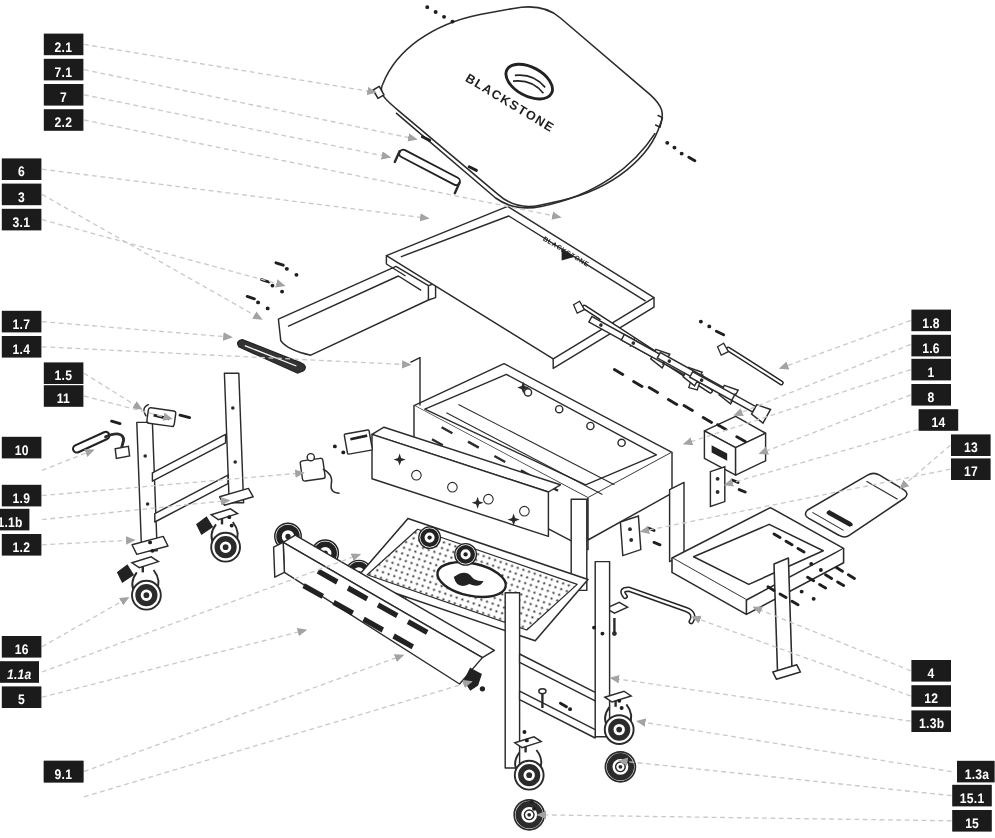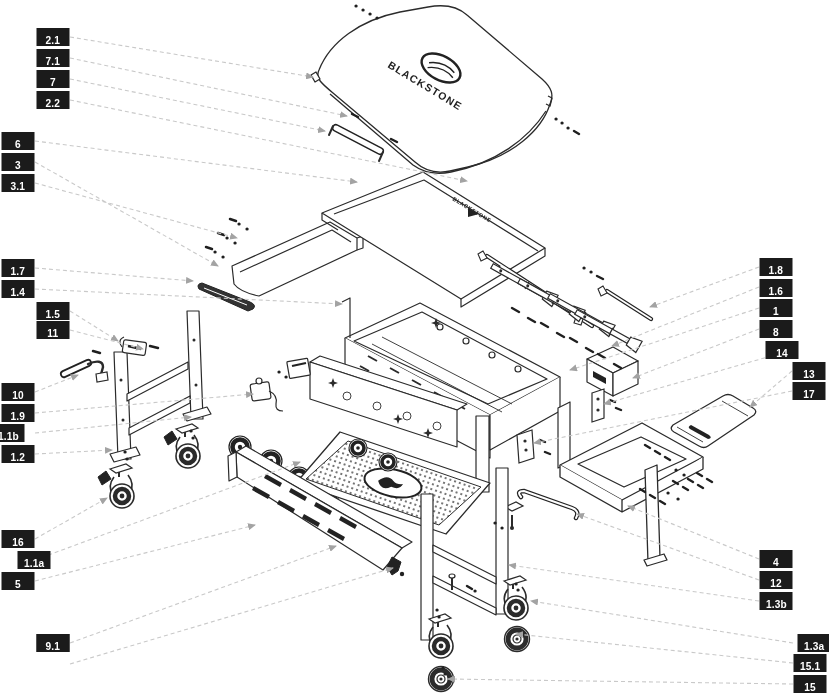--- a/index.html
+++ b/index.html
@@ -385,36 +385,36 @@
       </div>
       <div class="plabel" style="left: 18px; top: 289px;">
         <span>1.4</span>
       </div>
       <div class="plabel" style="left: 53px; top: 311px;">
         <span>1.5</span>
       </div>
       <div class="plabel" style="left: 53px; top: 330px;">
         <span>11</span>
       </div>
-      <div class="plabel" style="left: 18px; top: 392px;">
+      <div class="plabel" style="left: 18px; top: 373px;">
         <span>10</span>
       </div>
       <div class="plabel" style="left: 18px; top: 413px;">
         <span>1.9</span>
       </div>
       <div class="plabel" style="left: 8px; top: 433px;">
         <span>1.1b</span>
       </div>
       <div class="plabel" style="left: 18px; top: 454px;">
         <span>1.2</span>
       </div>
       <div class="plabel" style="left: 18px; top: 539px;">
         <span>16</span>
       </div>
-      <div class="plabel" style="left: 34px; top: 560px;">
+      <div class="plabel" style="left: 16px; top: 560px; font-style: italic;">
         <span>1.1a</span>
       </div>
       <div class="plabel" style="left: 18px; top: 581px;">
         <span>5</span>
       </div>
       <div class="plabel" style="left: 53px; top: 643px;">
         <span>9</span>
       </div>
       <div class="plabel" style="left: 53px; top: 643px;">
         <span>9.1</span>

